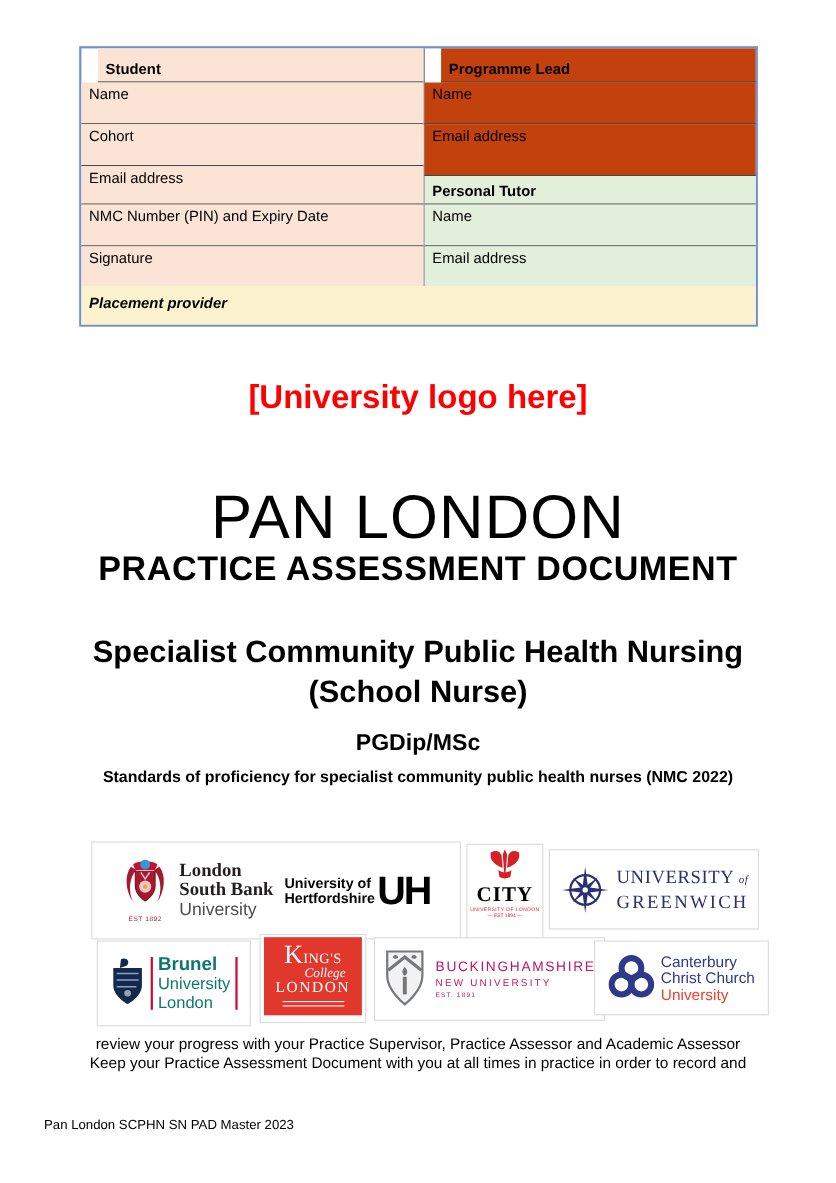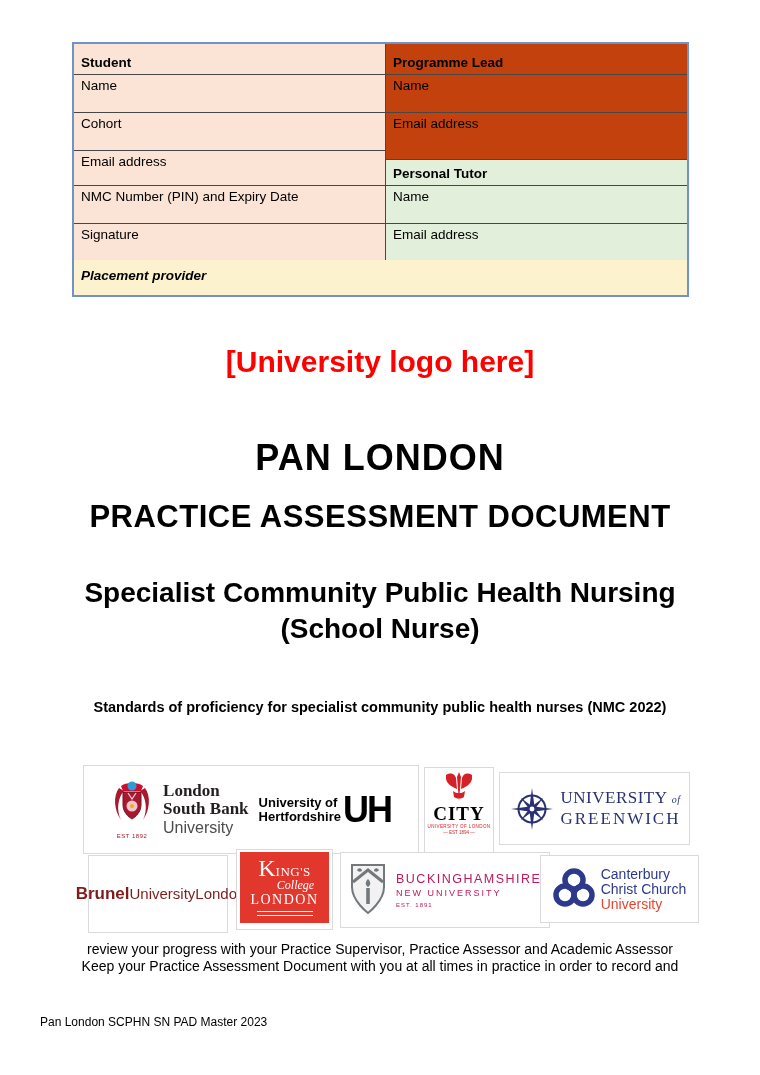--- a/index.html
+++ b/index.html
@@ -19,35 +19,35 @@
   .col-left  { width:312px; border-right:1px solid #474747; }
   .col-right { flex:1; }
   .cell { padding:2px 7px; overflow:hidden; border-bottom:1px solid #474747; }
   .cell.hdr { font-weight:bold; display:flex; align-items:flex-end; padding-bottom:3px; }
   .split { display:flex; border-bottom:1px solid #474747; }
   .split .cell { border-bottom:none; }
   .peach { background:#FBE3D5; }
   .blue  { background:#c2410c; }
   .green { background:#E2EFDA; }
   .yellow{ background:#FDF2CE; }
-  .h31{height:31px;} .h38{height:38px;} .h35{height:35px;} .h36{height:36px;}
+  .h31{height:31px;margin-left:15px;} .h38{height:38px;} .h35{height:35px;} .h36{height:36px;}
   .h47{height:47px;} .h26{height:26px;}
   .nolast { border-bottom:none; }
   .placement-row {
     width:100%; height:35px; padding:7px 7px; font-weight:bold;font-style:italic;
   }
 
   
   .logo-placeholder {
     position:absolute; top:345px; left:0; width:100%; text-align:center;
     font-size:30px; font-weight:bold; color:#FF0000; letter-spacing:0px;
   }
   .title-1 {
     position:absolute; top:437px; left:0; width:100%; text-align:center;
-    font-size:36px; font-weight:bold; letter-spacing:1px;
+    font-size:56px; font-weight:normal; letter-spacing:1px;
   }
   .title-2 {
     position:absolute; top:499px; left:0; width:100%; text-align:center;
     font-size:31px; font-weight:bold; letter-spacing:0.5px;
   }
   .programme {
     position:absolute; top:575px; left:0; width:100%; text-align:center;
     font-size:28px; font-weight:bold; line-height:36px;
   }
   .award {
@@ -93,21 +93,21 @@
   .city-name { font-family:"Liberation Serif", serif; font-weight:bold; font-size:19px; line-height:20px; color:#000; letter-spacing:1px; margin-top:1px;}
   .city-sub  { font-size:4.5px; color:#D62027; letter-spacing:0.4px; }
   .city-est  { font-size:4.5px; color:#D62027; margin-top:1px;}
   
   .gre-text { font-family:"Liberation Serif", serif; color:#2A3172; }
   .gre-l1 { font-size:17px; line-height:18px; letter-spacing:0.5px; }
   .gre-of { font-size:10px; font-style:italic; }
   .gre-l2 { font-size:17px; line-height:19px; letter-spacing:2px; }
   
   .bru-bar { width:2px; height:48px; background:#CC092F; }
-  .bru-text { display:flex; flex-direction:row; color:#7f1d1d; }
+  .bru-text { display:flex; flex-direction:column; color:#0f766e; }
   .bru-l1 { font-size:17px; font-weight:bold; line-height:18px; }
   .bru-l23 { font-size:15px; line-height:17px; }
   
   .kings-block {
     margin:2px; width:89px; height:63px; background:#E2372D; color:#fff;
     font-family:"Liberation Serif", serif; text-align:center; padding-top:8px;
   }
   .kings-line1 { line-height:16px; }
   .kings-k { font-size:24px; }
   .kings-ings { font-size:13px; letter-spacing:0.5px; }
@@ -179,20 +179,21 @@
     </div>
   </div>
 
   <div class="logo-placeholder">[University logo here]</div>
   <div class="title-1">PAN LONDON</div>
   <div class="title-2">PRACTICE ASSESSMENT DOCUMENT</div>
   <div class="programme">
     <div>Specialist Community Public Health Nursing</div>
     <div>(School Nurse)</div>
   </div>
+  <div class="award">PGDip/MSc</div>
   <div class="standards">Standards of proficiency for specialist community public health nurses (NMC 2022)</div>
 
   <div class="logo-box box-lsbu-uh">
     <div class="lsbu-crest-wrap">
       <svg width="42" height="52" viewBox="0 0 42 52">
         <path d="M8,8 C2,16 3,30 10,40 C5,30 7,17 13,11 Z" fill="#A6192E"></path>
         <path d="M34,8 C40,16 39,30 32,40 C37,30 35,17 29,11 Z" fill="#A6192E"></path>
         <path d="M10,6 C14,2 28,2 32,6 L30,11 L12,11 Z" fill="#C8102E"></path>
         <circle cx="21" cy="6" r="4.5" fill="#2E9BD6"></circle>
         <path d="M12,12 h18 v13 c0,9 -9,14 -9,14 s-9,-5 -9,-14 Z" fill="#A6192E" stroke="#7A0F20" stroke-width="1"></path>

